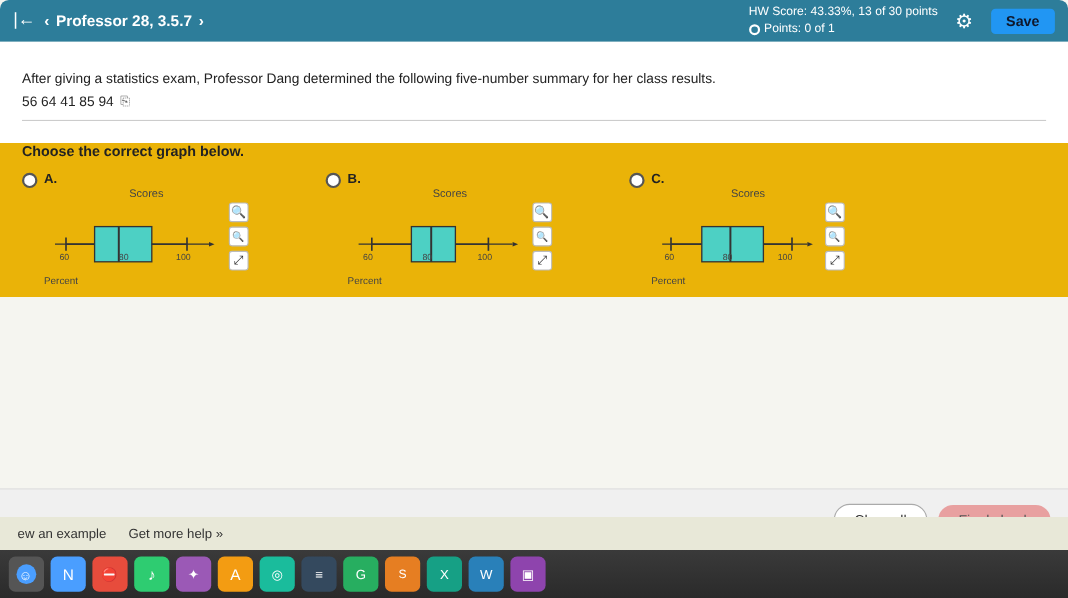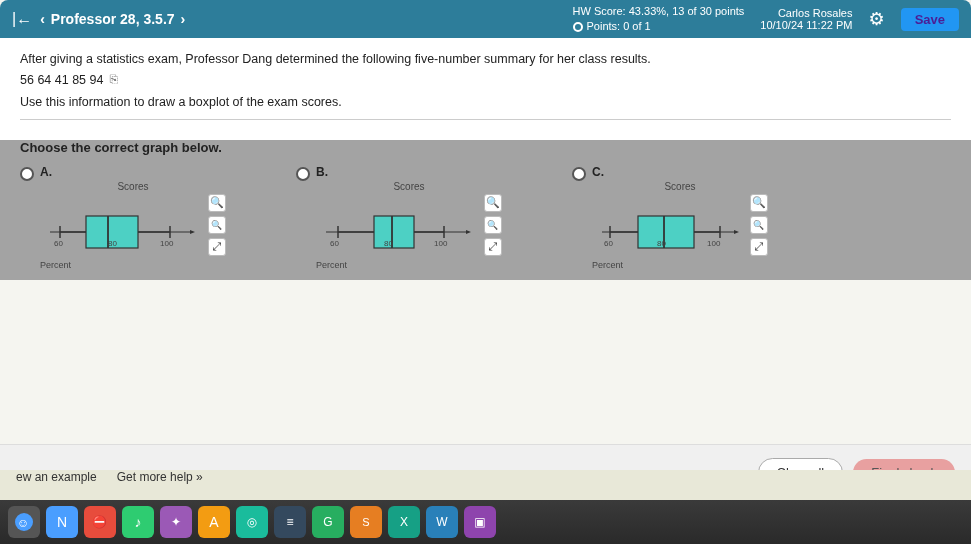--- a/index.html
+++ b/index.html
@@ -95,32 +95,32 @@
     }
 
     .gear-btn {
       color: white;
       font-size: 18px;
       cursor: pointer;
     }
 
     .save-btn {
       background: #2196f3;
-      color: #4c1d95;
+      color: #0f172a;
       border: none;
       padding: 4px 14px;
       border-radius: 4px;
       font-size: 13px;
       cursor: pointer;
       font-weight: bold;
     }
 
     
     .question-body {
-      padding: 12px 20px 10px 20px;
+      padding: 24px 20px 10px 20px;
       background: white;
       margin: 0;
     }
 
     .question-text {
       font-size: 12.5px;
       color: #222;
       line-height: 1.5;
     }
 
@@ -148,21 +148,21 @@
     
     .divider {
       height: 1px;
       background: #ccc;
       margin: 10px 0;
     }
 
     
     .choose-section {
       padding: 0 20px;
-      background: #a3a3a3;
+      background: #eab308;
     }
 
     .choose-label {
       font-size: 13px;
       font-weight: bold;
       color: #222;
       margin-bottom: 10px;
     }
 
     
@@ -322,36 +322,31 @@
       </div>
     </div>
     <div class="header-right">
       <div class="score-info">
         <div>HW Score: 43.33%, 13 of 30 points</div>
         <div class="points">
           <span class="circle-icon"></span>
           <span>Points: 0 of 1</span>
         </div>
       </div>
-      <div class="user-info">
-        <div>Carlos Rosales</div>
-        <div>10/10/24 11:22 PM</div>
-      </div>
       <span class="gear-btn">⚙</span>
       <button class="save-btn">Save</button>
     </div>
   </div>
 
   <div class="question-body">
     <div class="question-text">After giving a statistics exam, Professor Dang determined the following five-number summary for her class results.</div>
     <div class="five-number">
       <span>56 64 41 85 94</span>
       <span class="copy-icon">⎘</span>
     </div>
-    <div class="instruction">Use this information to draw a boxplot of the exam scores.</div>
     <div class="divider"></div>
   </div>
 
   <div class="choose-section">
     <div class="choose-label">Choose the correct graph below.</div>
 
     <div class="options-row">
 
       <div class="option">
         <div class="radio-btn"></div>
@@ -465,21 +460,21 @@
     </div>
   </div>
 
   <div class="bottom-bar">
     <button class="clear-all-btn">Clear all</button>
     <button class="final-check-btn">Final check</button>
   </div>
 
 </div>
 
-<div style="position:absolute; bottom:44px; left:0; right:0; height:30px; background:#e8e8d8; display:flex; padding:0 16px; gap:20px;">
+<div style="position:absolute; bottom:44px; left:0; right:0; height:30px; background:#e8e8d8; display:flex; align-items:center; padding:0 16px; gap:20px;">
   <span style="color:#333; font-size:12px; cursor:pointer;">ew an example</span>
   <span style="color:#333; font-size:12px; cursor:pointer;">Get more help »</span>
 </div>
 
 <div class="taskbar">
   <div class="taskbar-icon" style="background:#555;">
     <svg width="20" height="20" viewBox="0 0 20 20">
         <circle cx="10" cy="10" r="9" fill="#4a9eff"></circle>
         <text x="3" y="15" font-size="12" fill="white">☺</text>
       </svg>

